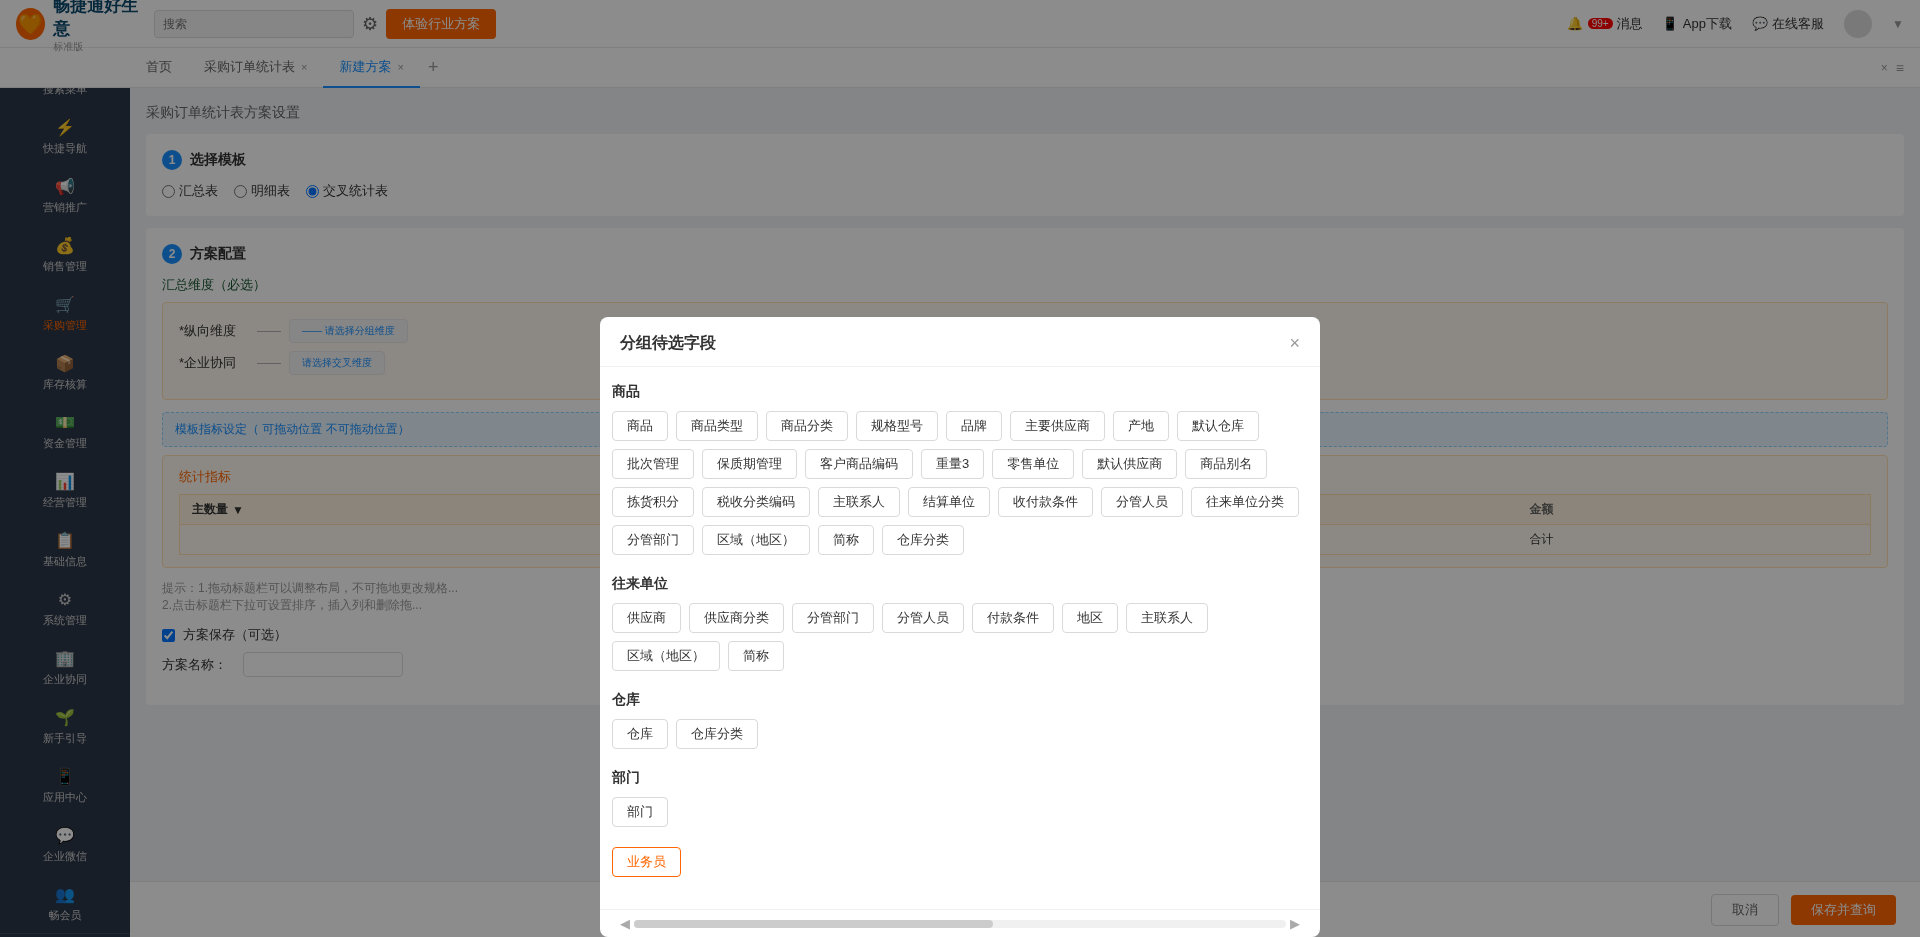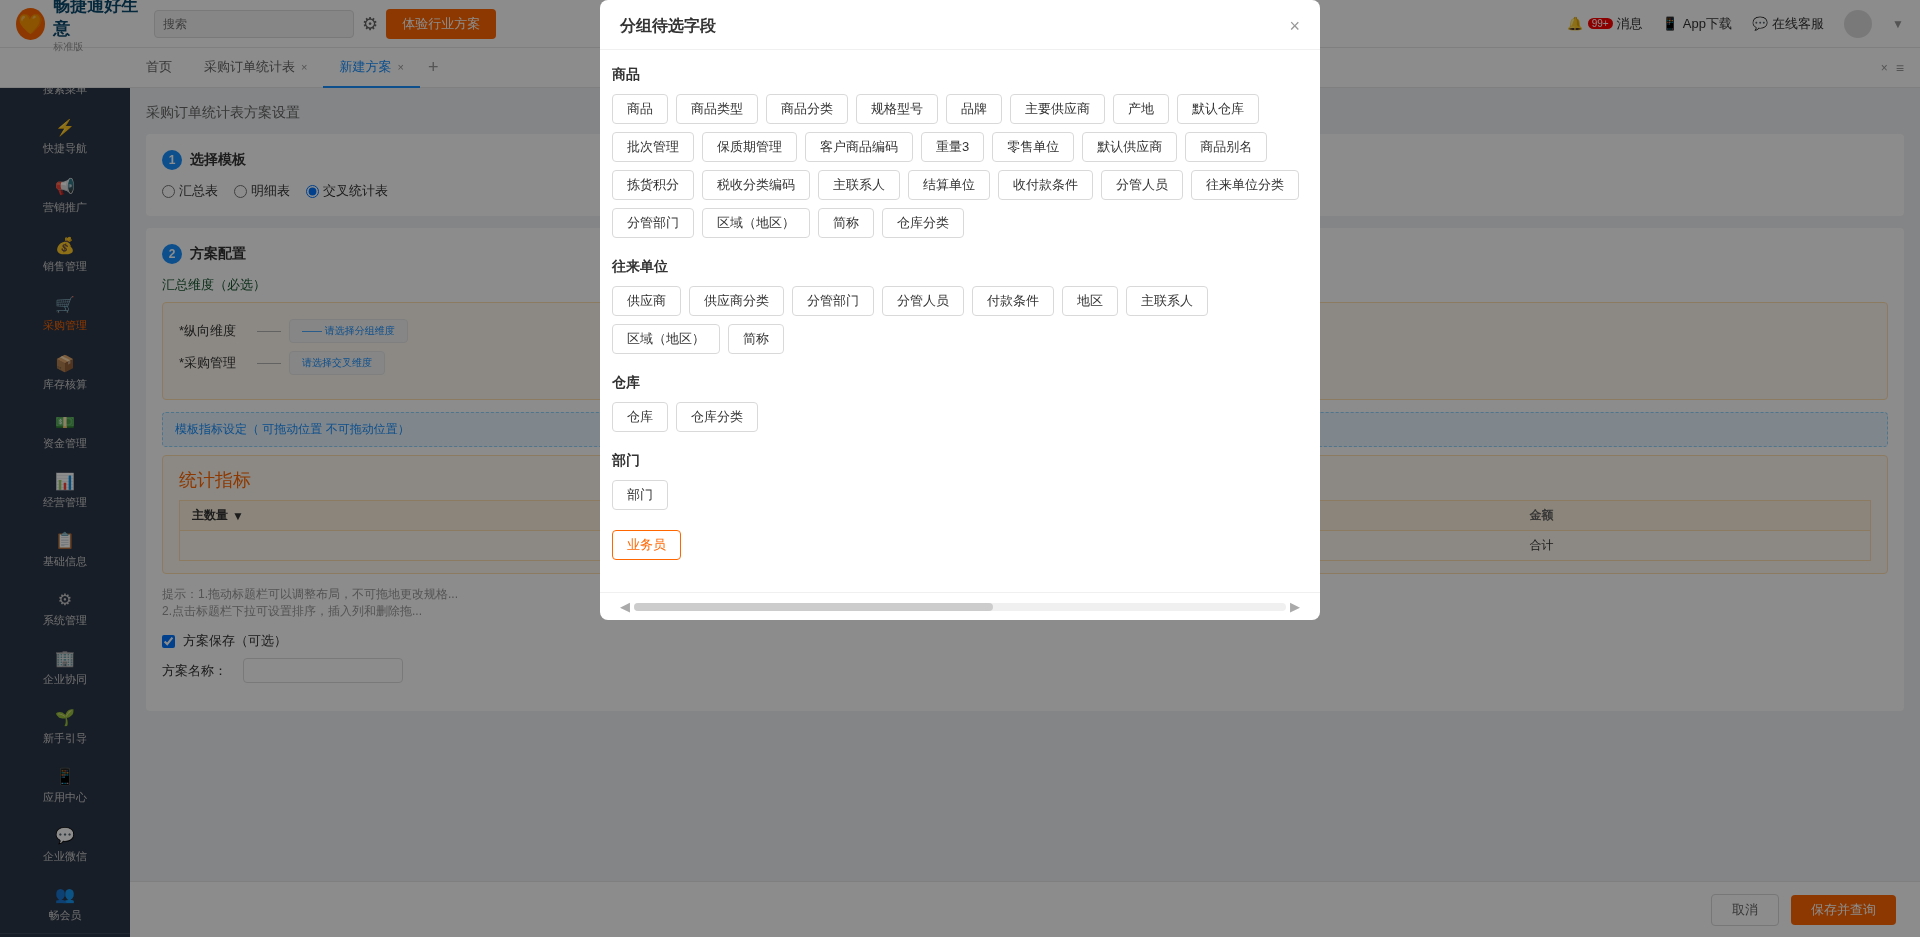--- a/index.html
+++ b/index.html
@@ -251,21 +251,21 @@
     .arrow-separator { color: #aaa; font-size: 12px; }
 
     .indicator-section {
       background: #fff9f0;
       border: 1px solid #ffe0b0;
       border-radius: 4px;
       padding: 12px 16px;
       margin-bottom: 12px;
     }
     .indicator-title {
-      font-size: 18px;
+      font-size: 13px;
       color: #f60;
       margin-bottom: 8px;
     }
     .indicator-table {
       width: 100%;
       border-collapse: collapse;
     }
     .indicator-table th, .indicator-table td {
       padding: 6px 12px;
       text-align: center;
@@ -341,21 +341,21 @@
       font-size: 13px;
     }
 
     
     .modal-overlay {
       position: fixed;
       top: 0; left: 0; right: 0; bottom: 0;
       background: rgba(0,0,0,0.45);
       z-index: 200;
       display: flex;
-      align-items: flex-start;
+      align-items: flex-end;
       justify-content: center;
     }
     .modal {
       background: #fff;
       border-radius: 8px;
       width: 720px;
       max-height: 620px;
       display: flex;
       flex-direction: column;
       position: relative;
@@ -565,21 +565,21 @@
     </div>
     <div class="required-label">汇总维度（必选）</div>
 
     <div style="background:#fff9f0;border:1px solid #ffe0b0;border-radius:4px;padding:16px;margin-bottom:12px;">
       <div class="dimension-row">
         <span style="color:#333;min-width:70px;">*纵向维度</span>
         <span class="arrow-separator">——</span>
         <button class="dimension-tag" style="color:#1890ff;">—— 请选择分组维度</button>
       </div>
       <div class="dimension-row" style="margin-top:8px;">
-        <span style="color:#333;min-width:70px;">*采购管理</span>
+        <span style="color:#333;min-width:70px;">*企业协同</span>
         <span class="arrow-separator">——</span>
         <button class="dimension-tag" style="color:#1890ff;">请选择交叉维度</button>
       </div>
     </div>
 
     <div class="position-section">
       <span>模板指标设定（</span>
       <span style="color:#1890ff;">可拖动位置</span>
       <span> </span>
       <span>不可拖动位置）</span>

